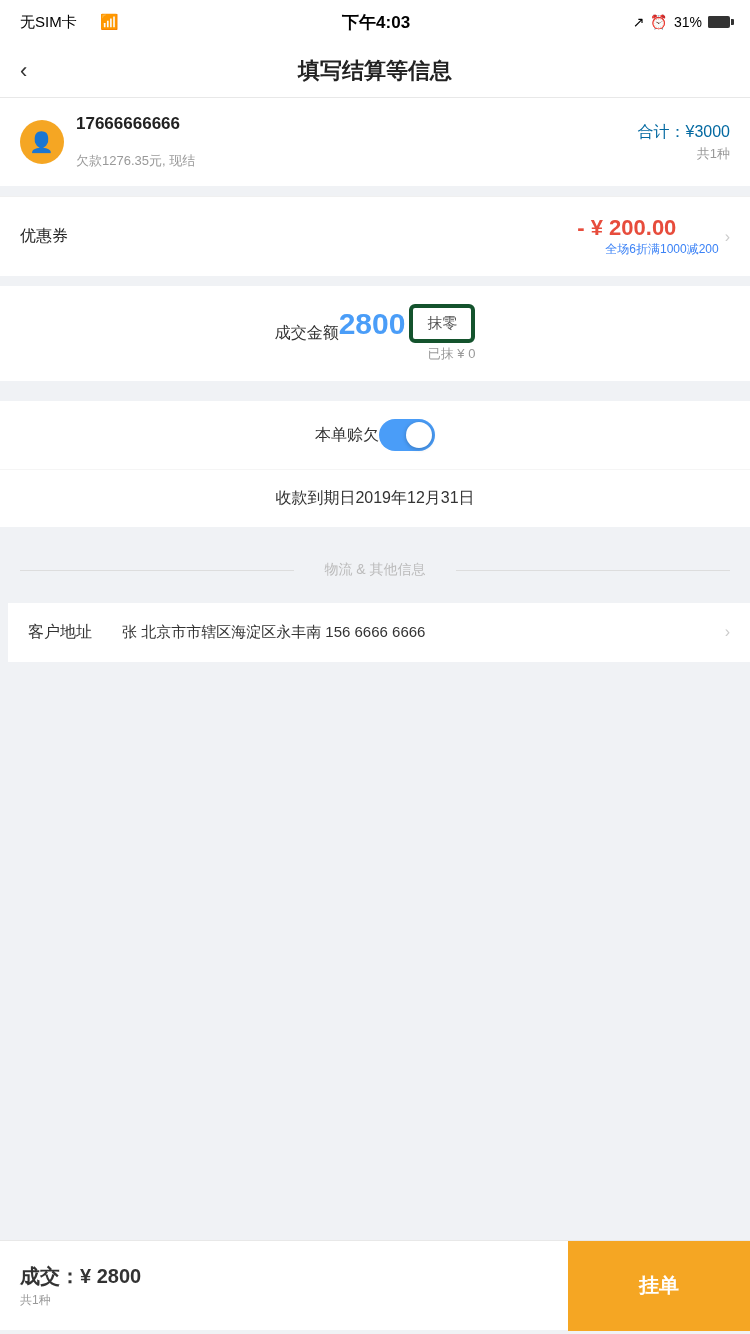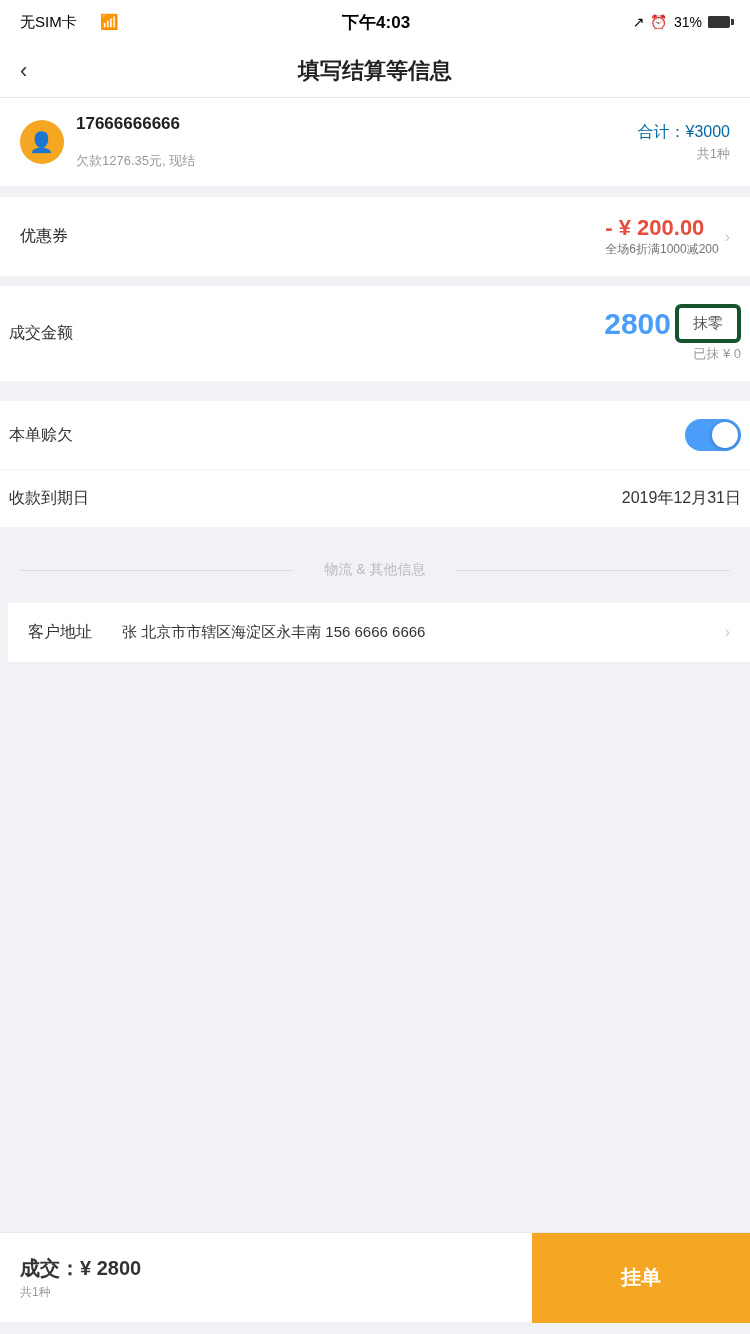--- a/index.html
+++ b/index.html
@@ -91,36 +91,36 @@
       background: #fff;
       padding: 18px 20px;
       display: flex;
       align-items: center;
       justify-content: space-between;
       border-top: 1px solid #f0f0f0;
     }
     .coupon-label { font-size: 16px; color: #222; }
     .coupon-right { display: flex; align-items: center; gap: 6px; }
     .coupon-amount { font-size: 22px; font-weight: 600; color: #e74c3c; }
-    .coupon-desc { font-size: 12px; color: #737373; text-align: right; }
+    .coupon-desc { font-size: 12px; color: #3b82f6; text-align: right; margin-left: 28px; }
     .chevron { color: #ccc; font-size: 16px; }
 
     
     .section-divider { height: 10px; background: #f0f2f5; }
 
     
     .form-section {
       background: #fff;
       margin-bottom: 10px;
     }
     .form-row {
       padding: 18px 9px;
       display: flex;
       align-items: center;
-      justify-content: space-between;
+      justify-content: center;
       border-bottom: 1px solid #f5f5f5;
     }
     .form-row:last-child { border-bottom: none; }
     .form-label { font-size: 16px; color: #333; }
 
     
     .amount-right { display: flex; align-items: center; gap: 4px; }
     .amount-value { font-size: 30px; font-weight: 700; color: #4a9df8; }
     .round-btn {
       border: 4px solid #14532d;
@@ -183,38 +183,38 @@
       align-items: center;
       justify-content: space-between;
       margin-left: 8px;
     }
     .address-label { font-size: 16px; color: #333; min-width: 80px; }
     .address-content { flex: 1; font-size: 15px; color: #333; margin: 0 14px; line-height: 1.5; }
 
     
     .bottom-bar {
       position: fixed;
-      bottom: 12px;
+      bottom: 4px;
       left: 0;
       width: 750px;
       height: 90px;
       background: #fff;
       display: flex;
       align-items: center;
       border-top: 1px solid #e8e8e8;
     }
     .bottom-summary {
       flex: 1;
       padding: 0 20px;
     }
     .bottom-summary .deal { font-size: 15px; color: #333; }
     .bottom-summary .deal span { font-size: 20px; font-weight: 700; }
     .bottom-summary .count-label { font-size: 12px; color: #999; margin-top: 2px; }
     .btn-pending {
-      width: 218px;
+      width: 182px;
       height: 90px;
       background: #f5a623;
       color: #fff;
       font-size: 20px;
       font-weight: 600;
       display: flex;
       align-items: center;
       justify-content: center;
       cursor: pointer;
     }

